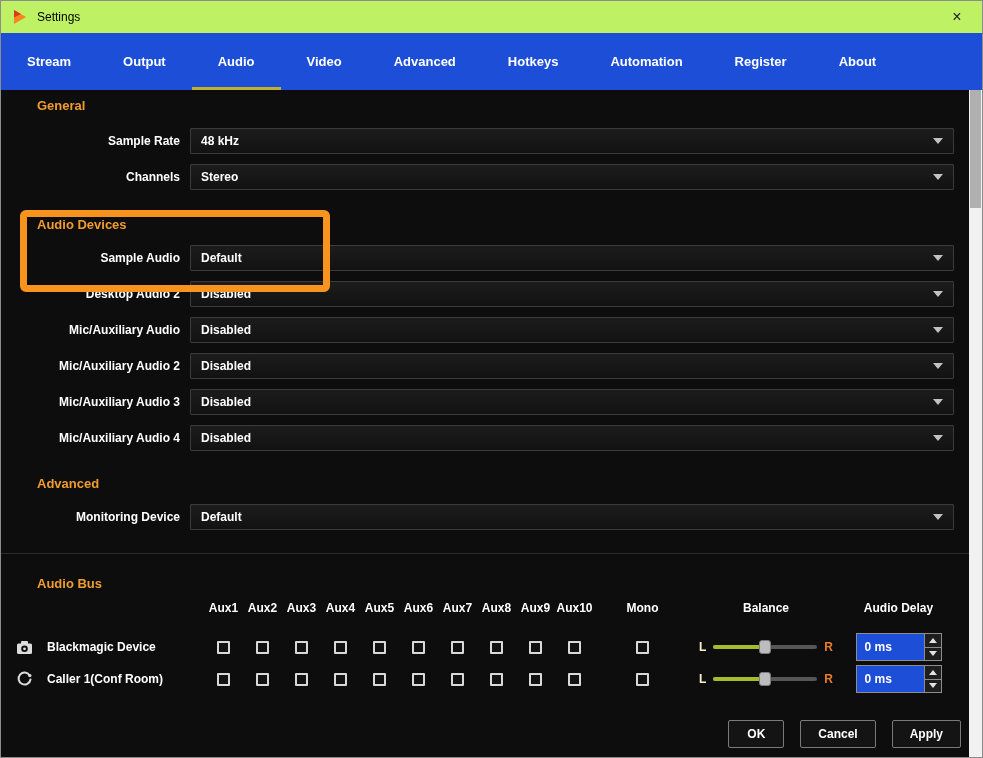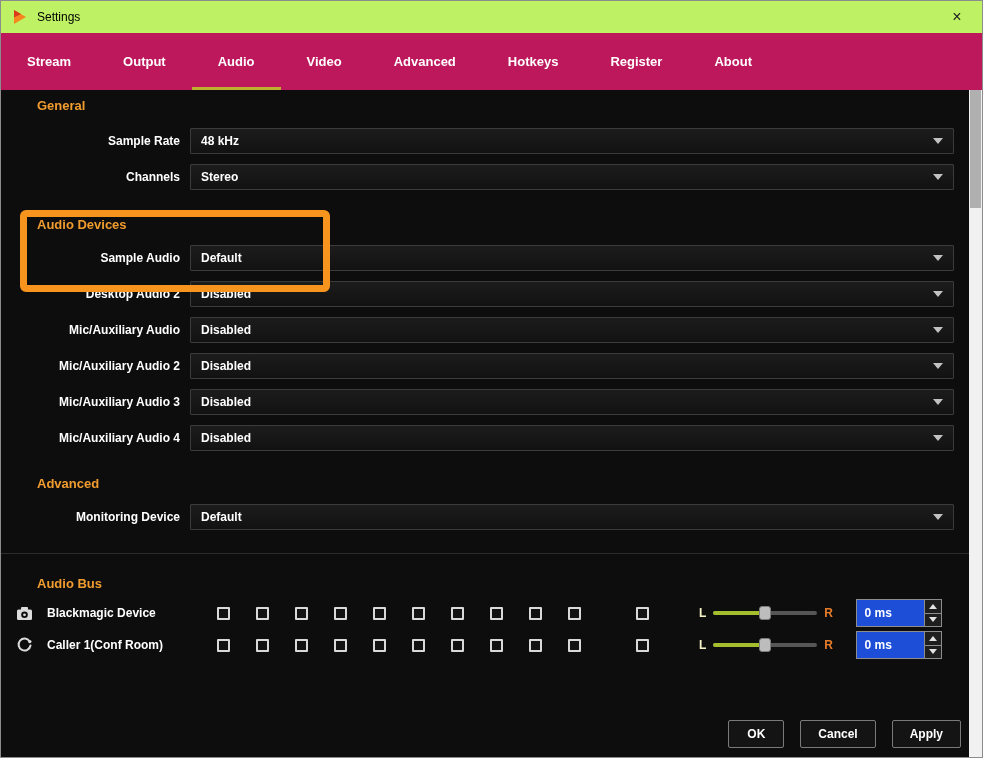--- a/index.html
+++ b/index.html
@@ -19,21 +19,21 @@
   .titlebar .logo { width:18px; height:18px; margin-right:8px; display:flex; align-items:center; }
   .titlebar .title { font-size:12px; color:#000; }
   .titlebar .close {
     margin-left:auto; width:30px; height:26px; display:flex; align-items:center; justify-content:center;
     font-size:16px; color:#222; cursor:pointer;
   }
 
   
   .navbar {
     position:absolute; top:32px; left:0; right:0; height:57px;
-    background:#be185d; display:flex;
+    background:#1d4ed8; display:flex;
   }
   .tab {
     position:relative; height:100%; padding:0 26px;
     display:flex; align-items:center; justify-content:center;
     color:#fff; font-size:13px; font-weight:bold; cursor:pointer; white-space:nowrap;
   }
   .tab.active::after {
     content:""; position:absolute; left:0; right:0; bottom:0; height:3px; background:#bfb12e;
   }
 
@@ -158,20 +158,23 @@
     <div class="tab">
         <span>Video</span>
       </div>
     <div class="tab">
         <span>Advanced</span>
       </div>
     <div class="tab">
         <span>Hotkeys</span>
       </div>
     <div class="tab">
+        <span>Automation</span>
+      </div>
+    <div class="tab">
         <span>Register</span>
       </div>
     <div class="tab">
         <span>About</span>
       </div>
   </div>
 
   <div class="content">
 
     <div class="section-title st-general">General</div>
@@ -249,20 +252,37 @@
       <div class="dropdown">
         <span class="dd-value">Default</span>
         <span class="caret"></span>
       </div>
     </div>
 
     <div class="divider"></div>
 
     <div class="section-title st-bus">Audio Bus</div>
 
+    <div class="bus-grid bus-header">
+      <div class="cell"></div>
+      <div class="cell"></div>
+      <div class="cell hdr">Aux1</div>
+      <div class="cell hdr">Aux2</div>
+      <div class="cell hdr">Aux3</div>
+      <div class="cell hdr">Aux4</div>
+      <div class="cell hdr">Aux5</div>
+      <div class="cell hdr">Aux6</div>
+      <div class="cell hdr">Aux7</div>
+      <div class="cell hdr">Aux8</div>
+      <div class="cell hdr">Aux9</div>
+      <div class="cell hdr">Aux10</div>
+      <div class="cell hdr">Mono</div>
+      <div class="cell hdr">Balance</div>
+      <div class="cell hdr">Audio Delay</div>
+    </div>
 
     <div class="bus-grid bus-row">
       <div class="cell icon-cell">
         <svg width="17" height="15" viewBox="0 0 17 15">
           <rect x="5" y="1" width="7" height="3.5" rx="1" fill="#dcdcdc"></rect>
           <rect x="1" y="3.5" width="15" height="10.5" rx="1.5" fill="#dcdcdc"></rect>
           <circle cx="8.5" cy="8.8" r="3.3" fill="#0d0d0d"></circle>
           <circle cx="8.5" cy="8.8" r="1.4" fill="#dcdcdc"></circle>
         </svg>
       </div>

